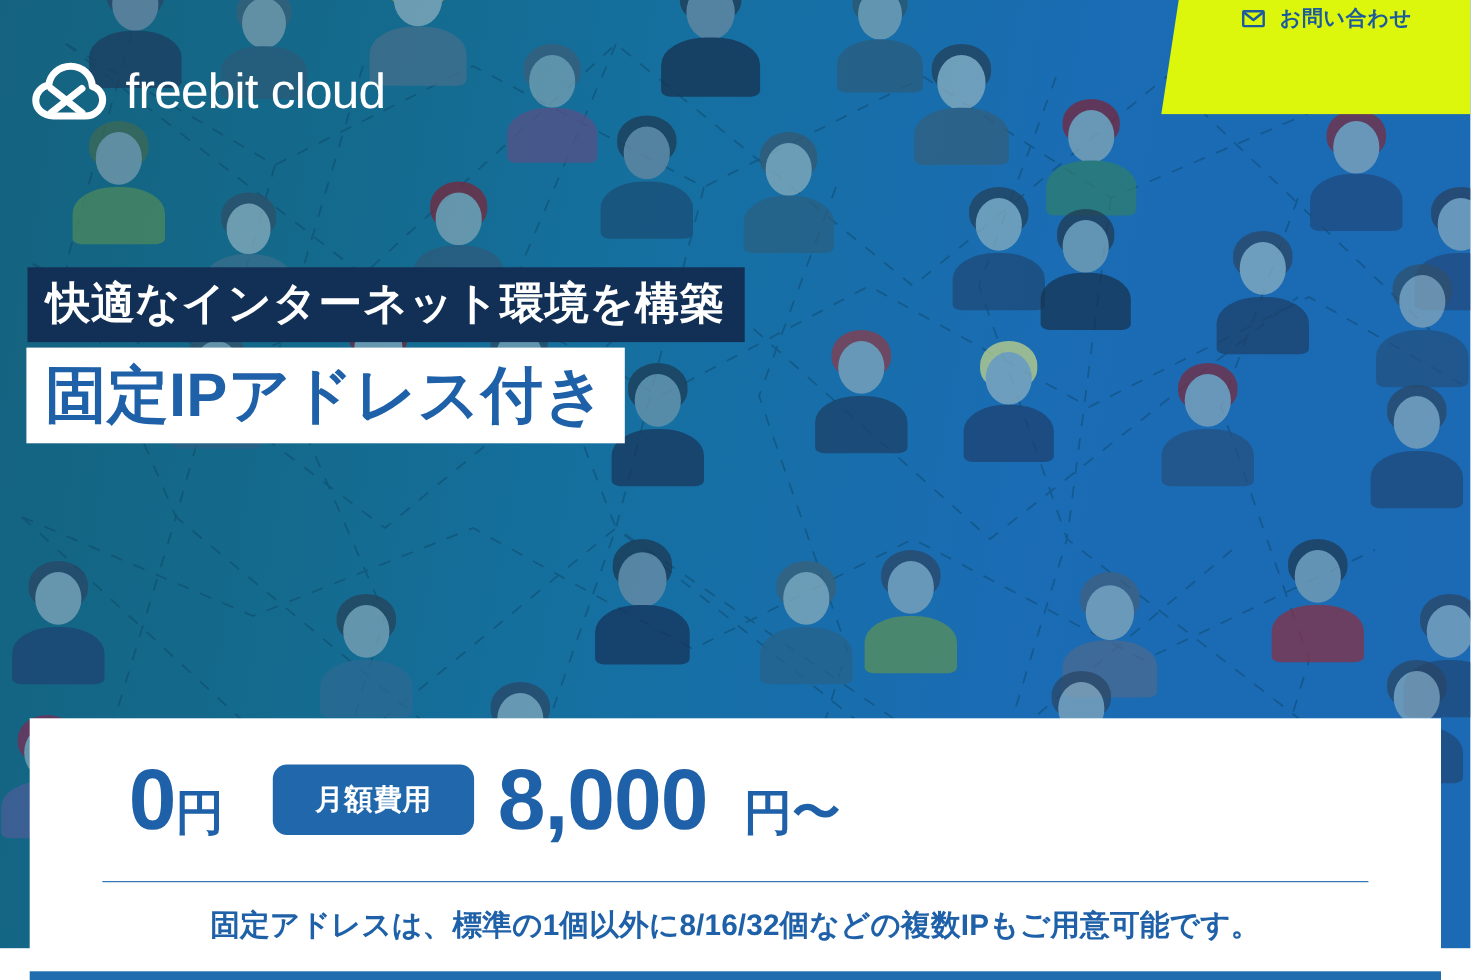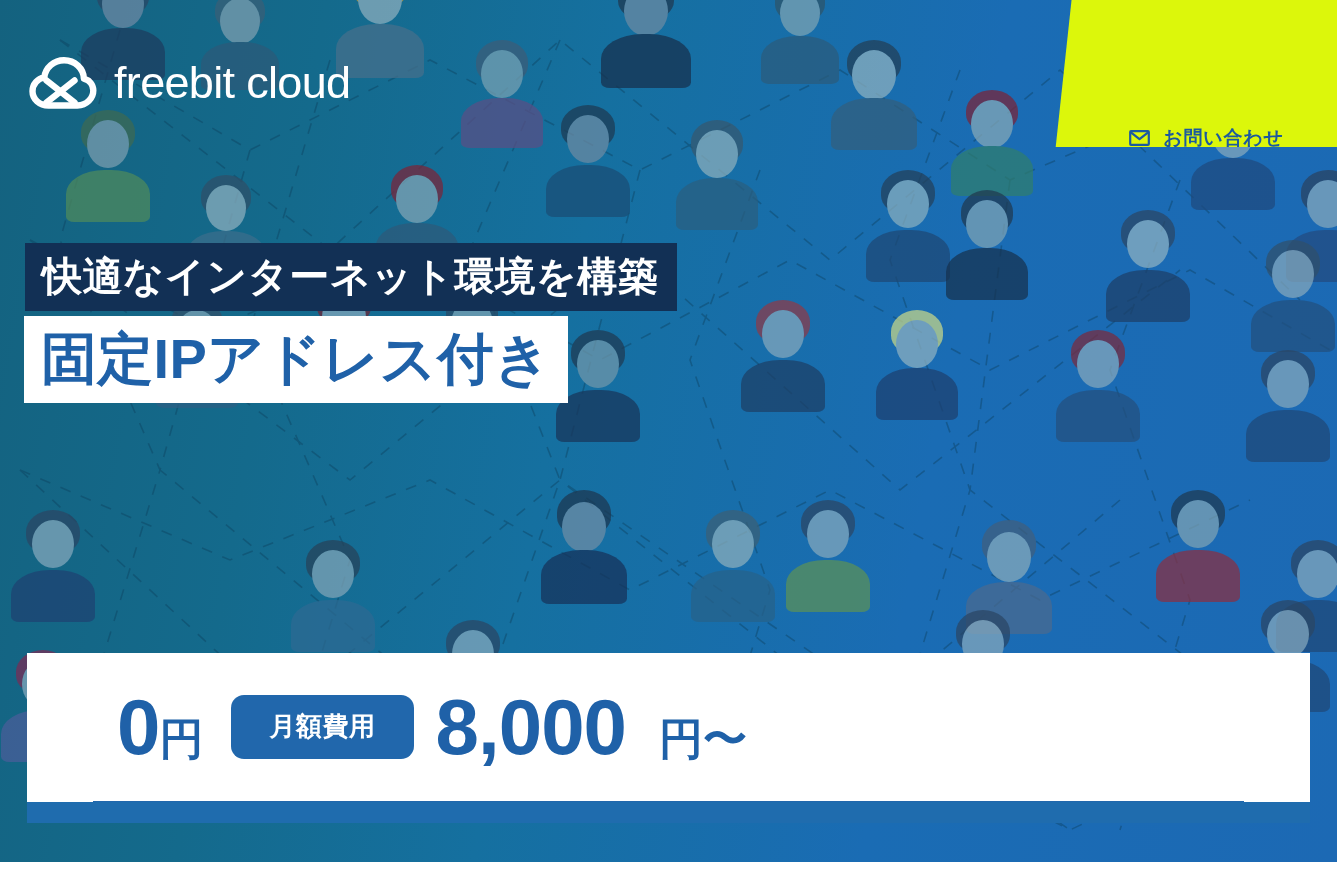--- a/index.html
+++ b/index.html
@@ -75,25 +75,25 @@
     transform: translateX(-50%);
     border-radius: 46% 46% 10% 10%;
   }
 
   
   #contact-badge {
     position: absolute;
     right: 0;
     top: 0;
     width: 283px;
-    height: 147px;
+    height: 104px;
     background: #dcf70b;
     clip-path: polygon(6.2% 0%, 100% 0%, 100% 100%, 0.6% 100%);
     display: flex;
-    align-items: flex-end;
+    align-items: flex-start;
     justify-content: center;
     padding-left: 22px;
     cursor: pointer;
   }
   #contact-inner {
     display: flex;
     align-items: center;
     gap: 13px;
     transform: translateY(4px);
   }
@@ -188,21 +188,21 @@
     font-size: 26px;
     font-weight: bold;
     letter-spacing: .02em;
     border-radius: 13px;
     padding: 18px 38px 20px 38px;
     white-space: nowrap;
     line-height: 1;
     cursor: pointer;
   }
   #initial-fee-pill { margin-left: 33px; }
-  #monthly-fee-pill { margin-left: 28px; }
+  #monthly-fee-pill { margin-left: 45px; }
 
   .fee-amount {
     color: #1f61a8;
     font-weight: bold;
     white-space: nowrap;
     line-height: 1;
     display: flex;
     align-items: baseline;
   }
   .fee-amount .num {
@@ -505,15 +505,16 @@
       <span id="monthly-fee-pill" class="fee-pill">月額費用</span>
 
       <span id="monthly-fee-amount" class="fee-amount">
         <span class="num">8,000</span>
         <span class="unit">円〜</span>
       </span>
     </div>
 
     <div id="price-divider"></div>
 
+    <div id="price-note">固定アドレスは、標準の1個以外に8/16/32個などの複数IPもご用意可能です。</div>
   </div>
 
 </div>
 
 </body></html>

